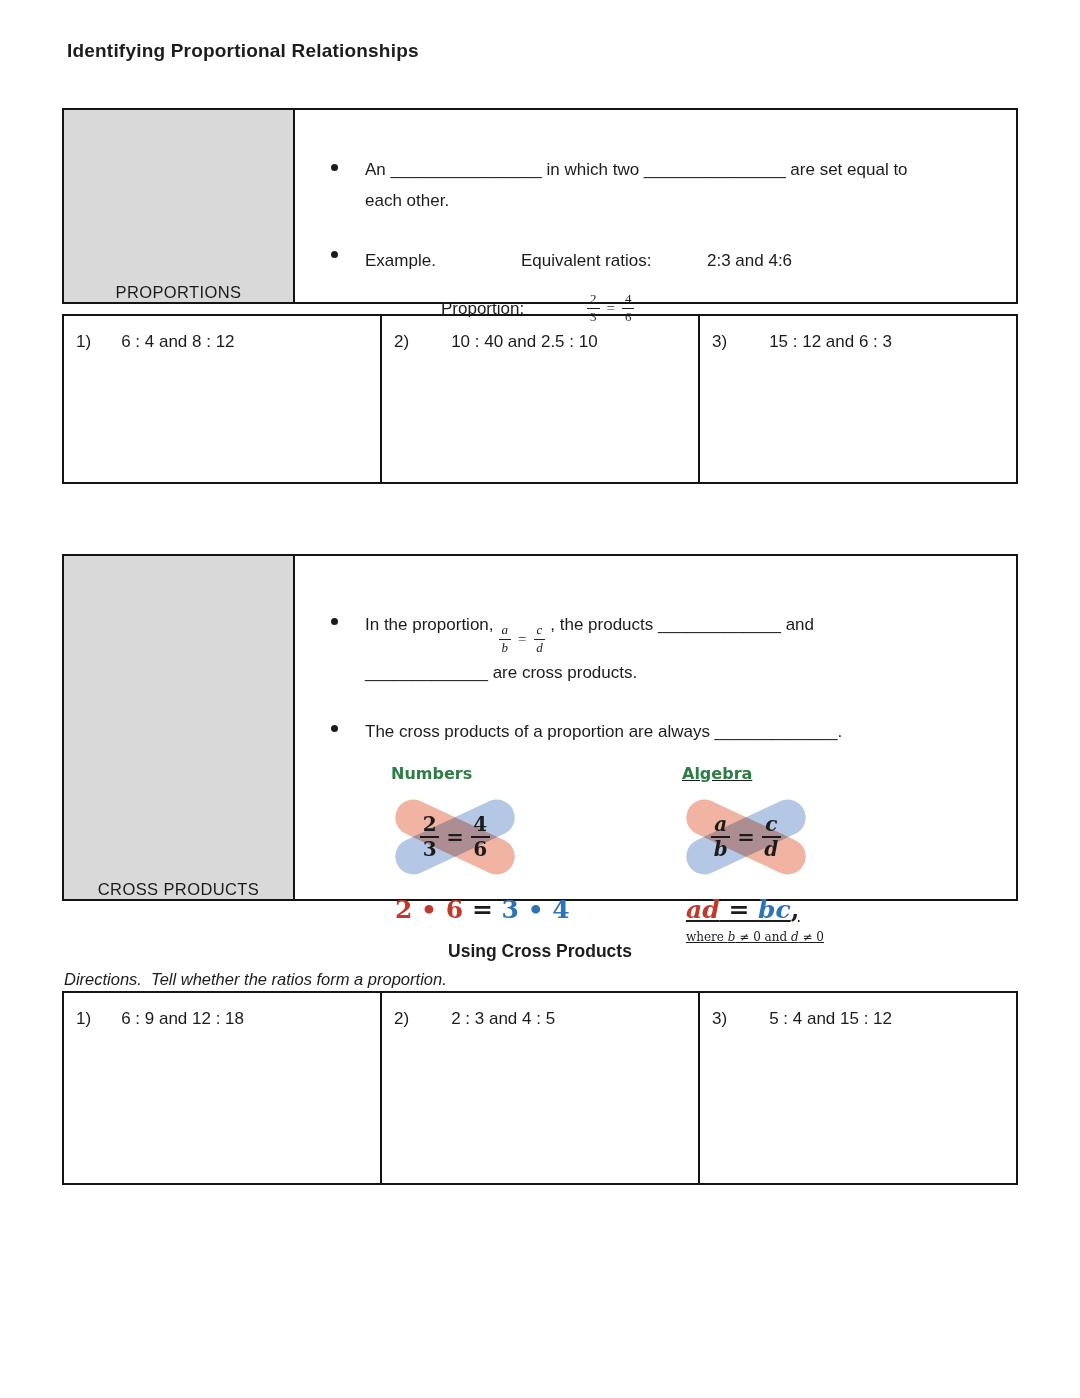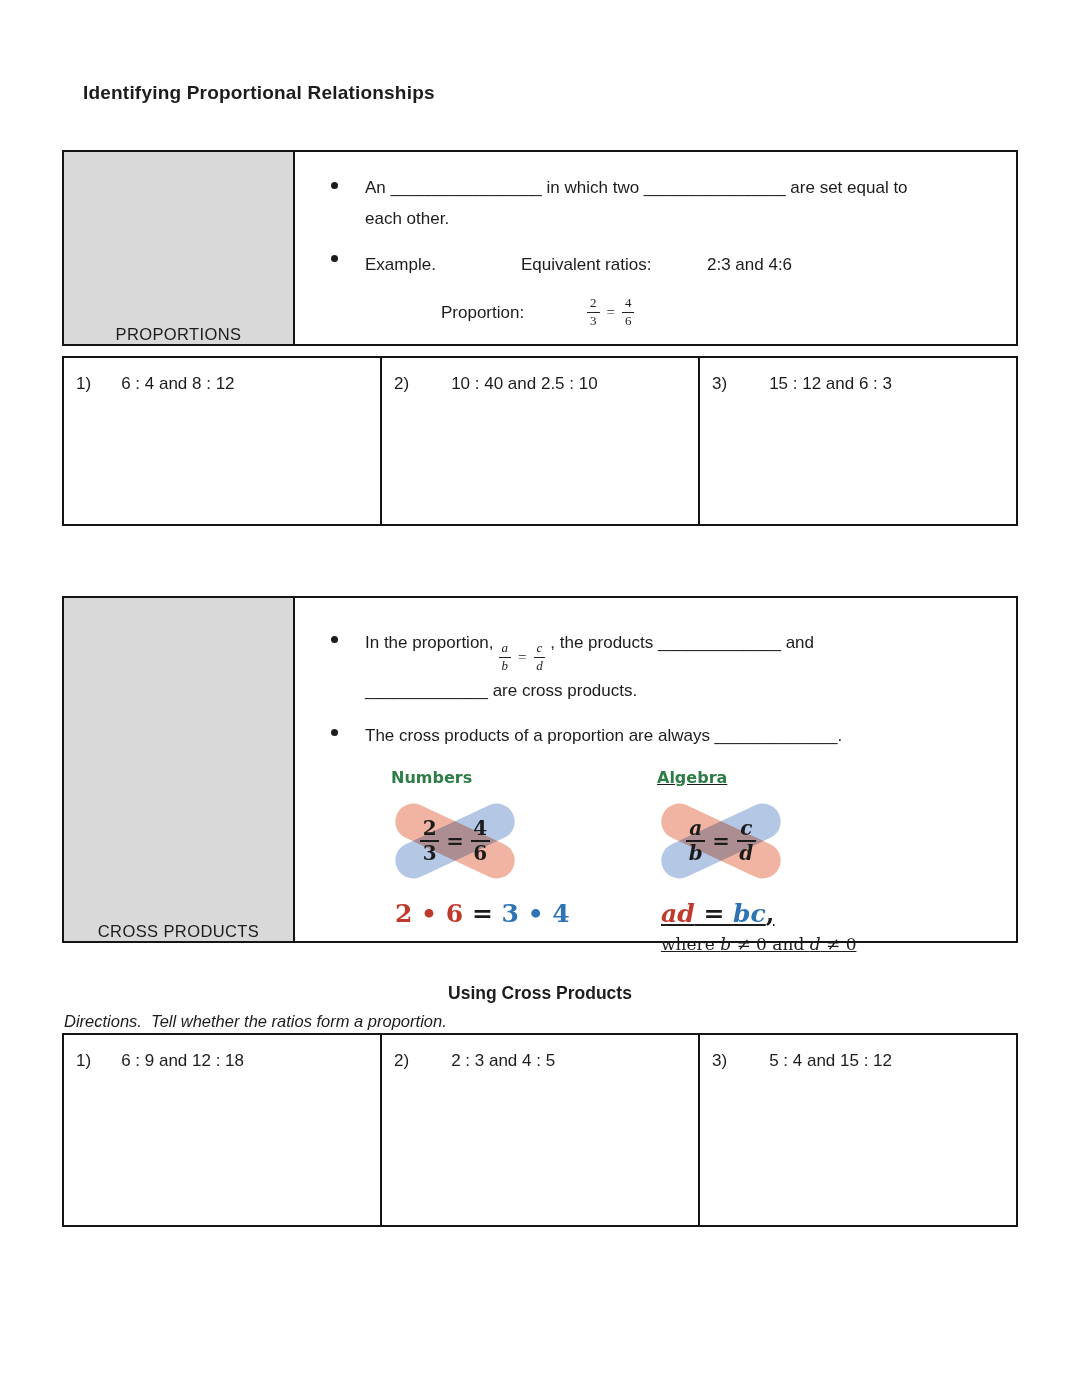--- a/index.html
+++ b/index.html
@@ -2,35 +2,35 @@
 <html style="--accent-green: #2e7d46; --equation-red: #c0392b; --equation-blue: #2e74b5; --capsule-pink: #f2b4a2; --capsule-blue: #b4c8e6; --label-cell-gray: #d9d9d9;"><head>
 <meta charset="utf-8">
 <style>
   html,body{margin:0;padding:0;}
   body{
     width:1080px;height:1398px;background:#ffffff;color:#1c1c1c;
     font-family:"Liberation Sans",sans-serif;overflow:hidden;position:relative;
   }
   .page{padding:0 62px;}
 
-  .doc-title{margin:16px;padding:66px 0 0 5px;font-size:19px;font-weight:bold;letter-spacing:.2px;}
+  .doc-title{margin:0;padding:40px 0 0 5px;font-size:19px;font-weight:bold;letter-spacing:.2px;}
 
   
   .def-table{display:flex;border:2.5px solid #141414;box-sizing:border-box;}
   .def-table.proportions{margin-top:46px;height:196px;}
   .def-table.cross{margin-top:70px;height:347px;}
   .label-cell{
     width:231px;flex:0 0 231px;background:var(--label-cell-gray,#d9d9d9);
     border-right:2.5px solid #141414;display:flex;align-items:flex-end;justify-content:center;
     font-size:16.5px;letter-spacing:.4px;box-sizing:border-box;text-align:center;
   }
   .def-body{flex:1;padding:20px 24px 10px 36px;font-size:17px;box-sizing:border-box;}
   .def-table.cross .def-body{padding-top:28px;}
 
-  .bullet{display:flex;margin-bottom:10px;}
+  .bullet{display:flex;margin-bottom:10px;margin-top:24px;}
   .bullet .dot{flex:0 0 34px;}
   .bullet .dot::before{content:"";display:block;width:7px;height:7px;border-radius:50%;background:#1c1c1c;margin-top:10px;}
   .bullet .btext{flex:1;line-height:1.85;}
   .def-table.cross .btext{line-height:2.05;}
 
   .example-row{display:flex;margin-top:4px;}
   .example-label{width:156px;}
   .equiv-label{width:186px;}
   .proportion-row{display:flex;align-items:center;margin:16px 0 0 110px;}
   .proportion-label{width:146px;}
@@ -53,42 +53,42 @@
   .answer-table{display:flex;border:2.5px solid #141414;box-sizing:border-box;}
   .answer-table.ratios{margin-top:10px;height:170px;}
   .answer-table.using{margin-top:2px;height:194px;}
   .answer-cell{flex:1;border-right:2.5px solid #141414;padding:16px 8px 0 12px;
                font-size:17px;display:flex;align-items:flex-start;box-sizing:border-box;}
   .answer-cell:last-child{border-right:none;}
   .cell-num{margin-right:30px;}
   .answer-cell.wide-gap .cell-num{margin-right:42px;}
 
   
-  .diagram-row{display:flex;margin:14px 0 0 58px;}
+  .diagram-row{display:flex;margin:14px 0 0 58px;gap:25px;}
   .diagram-col{width:240px;}
   .diagram-col.alg-col{width:270px;margin-left:26px;text-decoration:underline;}
   .diagram-heading{color:var(--accent-green,#2e7d46);font-weight:bold;font-size:16px;
                    font-family:"DejaVu Sans",sans-serif;margin:0 0 0 2px;}
   .xdiagram{position:relative;width:124px;height:88px;margin:10px 0 14px 4px;}
   .capsule{position:absolute;left:50%;top:50%;width:128px;height:36px;border-radius:19px;mix-blend-mode:multiply;}
   .capsule-pink{background:var(--capsule-pink,#f2b4a2);transform:translate(-50%,-50%) rotate(25deg);}
   .capsule-blue{background:var(--capsule-blue,#b4c8e6);transform:translate(-50%,-50%) rotate(-25deg);}
   .xfracs{position:absolute;inset:0;display:flex;align-items:center;justify-content:center;
           font-family:"DejaVu Serif",serif;font-weight:bold;}
   .xfrac{display:flex;flex-direction:column;align-items:center;font-size:20px;line-height:1.05;}
   .xfrac .fnum{border-bottom:2.5px solid #1a1a1a;padding:0 2px 1px;min-width:15px;text-align:center;}
   .xfrac .fden{padding-top:1px;}
   .xeq{font-size:21px;margin:0 7px;}
   .alg .xfrac{font-style:italic;}
 
   .eq-line{font-family:"DejaVu Serif",serif;font-weight:bold;font-size:25px;margin-left:6px;}
   .eq-red{color:var(--equation-red,#c0392b);}
   .eq-blue{color:var(--equation-blue,#2e74b5);}
   .eq-line .it{font-style:italic;text-align:right;}
-  .cond-line{font-family:"DejaVu Serif",serif;font-size:17px;margin:6px 0 0 6px;}
+  .cond-line{font-family:"DejaVu Serif",serif;font-size:12px;margin:6px 0 0 6px;}
   .cond-line .var{font-style:italic;}
 </style>
 </head>
 <body>
 
 <div class="page">
 
   <h1 class="doc-title">Identifying Proportional Relationships</h1>
 
   <div class="def-table proportions">

